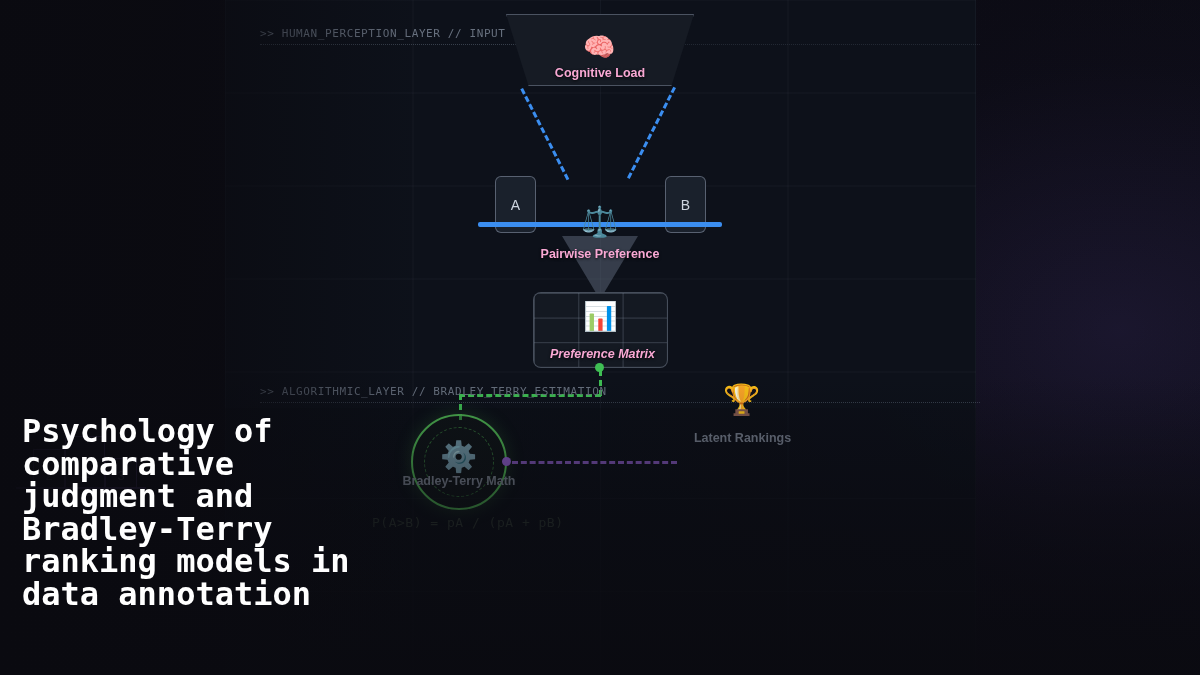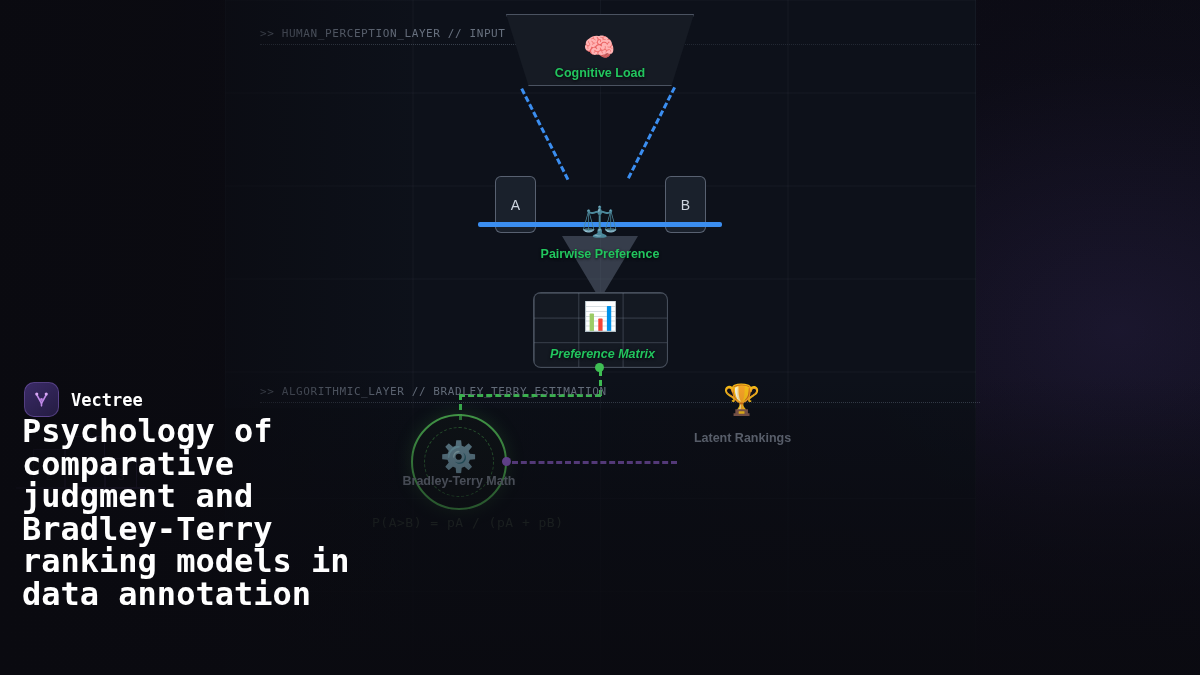--- a/index.html
+++ b/index.html
@@ -76,21 +76,21 @@
     white-space: nowrap;
   }
   .layer-rule {
     position: absolute;
     height: 0;
     border-top: 1px dotted rgba(120,132,150,0.40);
   }
 
   
   .node-label {
-    color: #22c55e;
+    color: #f9a8d4;
     font-size: 12.5px;
     font-weight: bold;
     text-align: center;
     white-space: nowrap;
     text-shadow: 0 1px 3px rgba(0,0,0,0.85);
   }
 
   
   #cognitive-load {
     position: absolute;
@@ -407,31 +407,17 @@
     <span>1</span>
   </div>
   <div class="podium-block" id="podium-3">
     <span>3</span>
   </div>
   <div id="podium-base"></div>
 
   <div class="vignette-bottom"></div>
   <div class="vignette-left"></div>
 
-  <div id="brand">
-    <div id="brand-logo">
-      <svg width="19" height="19" viewBox="0 0 24 24" aria-hidden="true">
-        <g stroke="#c08ae8" stroke-width="2" stroke-linecap="round" fill="none">
-          <path d="M6 6 L12 17 L18 6"></path>
-          <path d="M12 17 L12 20"></path>
-        </g>
-        <circle cx="6" cy="5" r="2" fill="#d8a8f5"></circle>
-        <circle cx="18" cy="5" r="2" fill="#d8a8f5"></circle>
-        <circle cx="12" cy="12" r="1.8" fill="#b97ce0"></circle>
-      </svg>
-    </div>
-    <div id="brand-name">Vectree</div>
-  </div>
 
   <h1 id="headline">Psychology of comparative judgment and Bradley-Terry ranking models in data annotation</h1>
 
 
 </div>
 
 </body></html>

